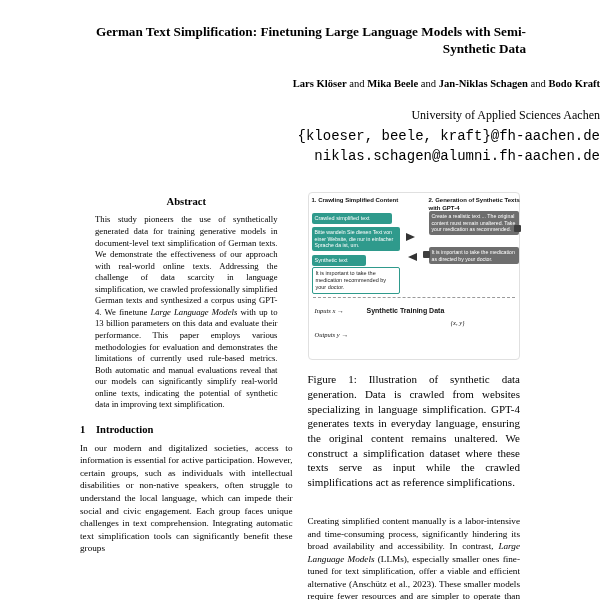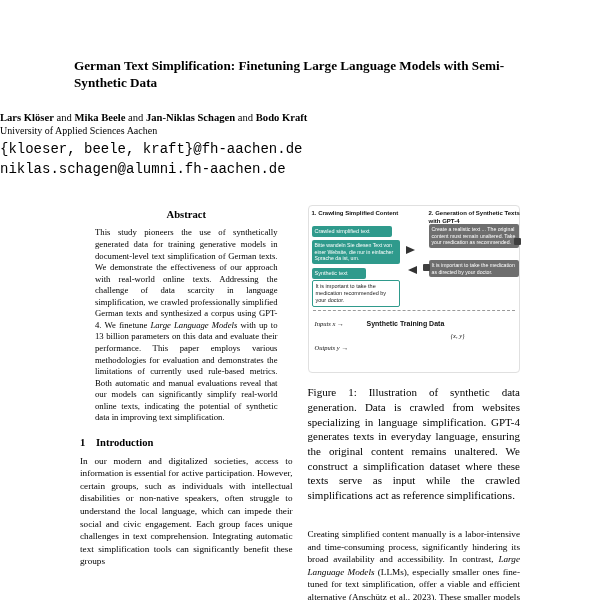--- a/index.html
+++ b/index.html
@@ -2,26 +2,26 @@
 <html><head>
 <meta charset="utf-8">
 <style>
   * { margin:0; padding:0; box-sizing:border-box; }
   html,body { background:#ffffff; }
   .page {
     position:relative; width:600px; height:600px; background:#fff;
     font-family:"Liberation Serif", serif; color:#000; overflow:hidden;
   }
   
-  .header { text-align:left; padding-top:58px; }
+  .header { text-align:right; padding-top:24px; }
   .title { font-size:13.2px; font-weight:bold; line-height:1.28; width:452px; margin:0 auto; }
   .authors { margin-top:20px; font-size:10.6px; }
   .authors .name { font-weight:bold; }
   .authors .sep { font-weight:normal; }
-  .affiliation { margin-top:2px; font-size:10px; }
+  .affiliation { margin-top:19px; font-size:12px; }
   .emails { margin-top:3px; font-family:"Liberation Mono", monospace; font-size:14px; line-height:1.45; }
   
   .columns { display:flex; gap:15px; width:440px; margin:26px auto 0; align-items:flex-start; }
   .col { width:213px; }
   .abstract-heading { text-align:center; font-weight:bold; font-size:10.6px; margin:4px 0 7px; }
   .abstract-text { font-size:8.7px; line-height:1.33; text-align:justify; margin:0 15px; }
   .section-heading { font-weight:bold; font-size:10.6px; margin:13px 0 7px; }
   .body-text { font-size:9.2px; line-height:1.36; text-align:justify; }
   .it { font-style:italic; }
   

